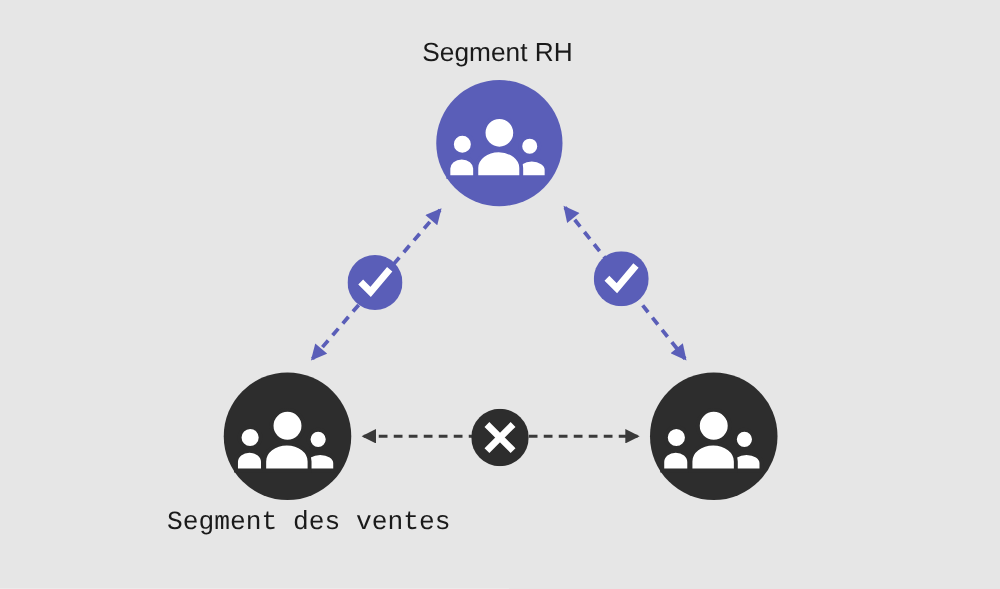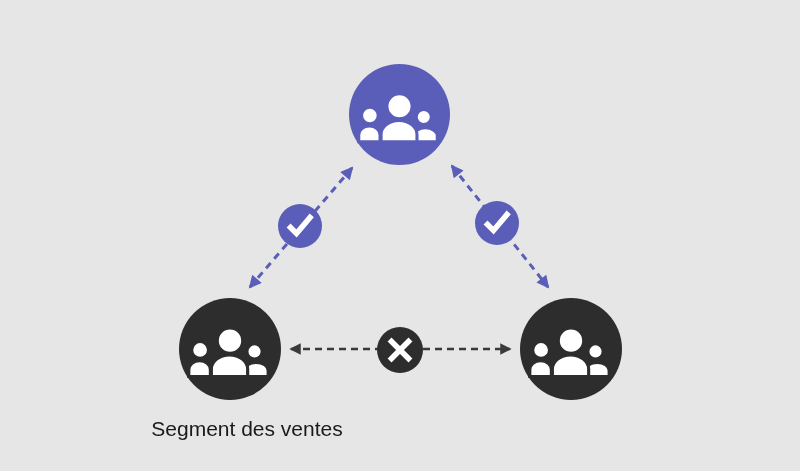--- a/index.html
+++ b/index.html
@@ -28,21 +28,21 @@
   .node-purple .person{fill:var(--icon-white);stroke:var(--accent-purple);stroke-width:3.2;}
   .node-dark .person{fill:var(--icon-white);stroke:var(--dark);stroke-width:3.2;}
   #node-rh{left:349px;top:64px;width:101px;height:101px;}
   #node-ventes{left:179px;top:298px;width:102px;height:102px;}
   #node-recherche{left:520px;top:298px;width:102px;height:102px;}
   .node-label{
     position:absolute;transform:translateX(-50%);white-space:nowrap;
     font-size:21px;line-height:24px;color:var(--text);
   }
   #label-rh{left:398px;top:31px;}
-  #label-ventes{left:247px;top:417px;}
+  #label-ventes{left:247px;top:407px;font-family:Liberation Mono, monospace;}
   #label-recherche{left:573px;top:407px;}
   .badge{position:absolute;}
   .badge svg{display:block;width:100%;height:100%;}
   #badge-check-left{left:278px;top:204px;width:44px;height:44px;}
   #badge-check-right{left:475px;top:201px;width:44px;height:44px;}
   #badge-x{left:377px;top:327px;width:46px;height:46px;}
   .badge-circle-purple{fill:var(--accent-purple);}
   .badge-circle-dark{fill:var(--dark);}
   .badge-glyph{stroke:var(--icon-white);stroke-width:5.5;fill:none;stroke-linecap:square;stroke-linejoin:miter;}
 </style>
@@ -58,20 +58,21 @@
       </marker>
       <marker id="ah-d" viewBox="0 0 10 10" refX="8.5" refY="5" markerWidth="5" markerHeight="4.6" orient="auto-start-reverse">
         <path d="M0 0 L10 5 L0 10 Z" class="mk-d"></path>
       </marker>
     </defs>
     <line class="diag-line" x1="352" y1="168" x2="250" y2="287" marker-start="url(#ah-p)" marker-end="url(#ah-p)"></line>
     <line class="diag-line" x1="452" y1="166" x2="548" y2="287" marker-start="url(#ah-p)" marker-end="url(#ah-p)"></line>
     <line class="horiz-line" x1="291" y1="349" x2="510" y2="349" marker-start="url(#ah-d)" marker-end="url(#ah-d)"></line>
   </svg>
 
+  <div class="node-label" id="label-rh">Segment RH</div>
 
   <div class="node node-purple" id="node-rh">
     <svg viewBox="0 0 104 104">
       <g>
         <circle class="person" cx="21.5" cy="53" r="8.6"></circle>
         <path class="person" d="M10 80 L10 73 A11 9.2 0 0 1 32 73 L32 80 Z"></path>
         <circle class="person" cx="77" cy="54.5" r="7.8"></circle>
         <path class="person" d="M66.5 80 L66.5 74 A12.2 8.4 0 0 1 90.9 74 L90.9 80 Z"></path>
         <circle class="person" cx="52" cy="43.5" r="13"></circle>
         <path class="person" d="M33 80 L33 72.5 A18.5 14.5 0 0 1 70 72.5 L70 80 Z"></path>

